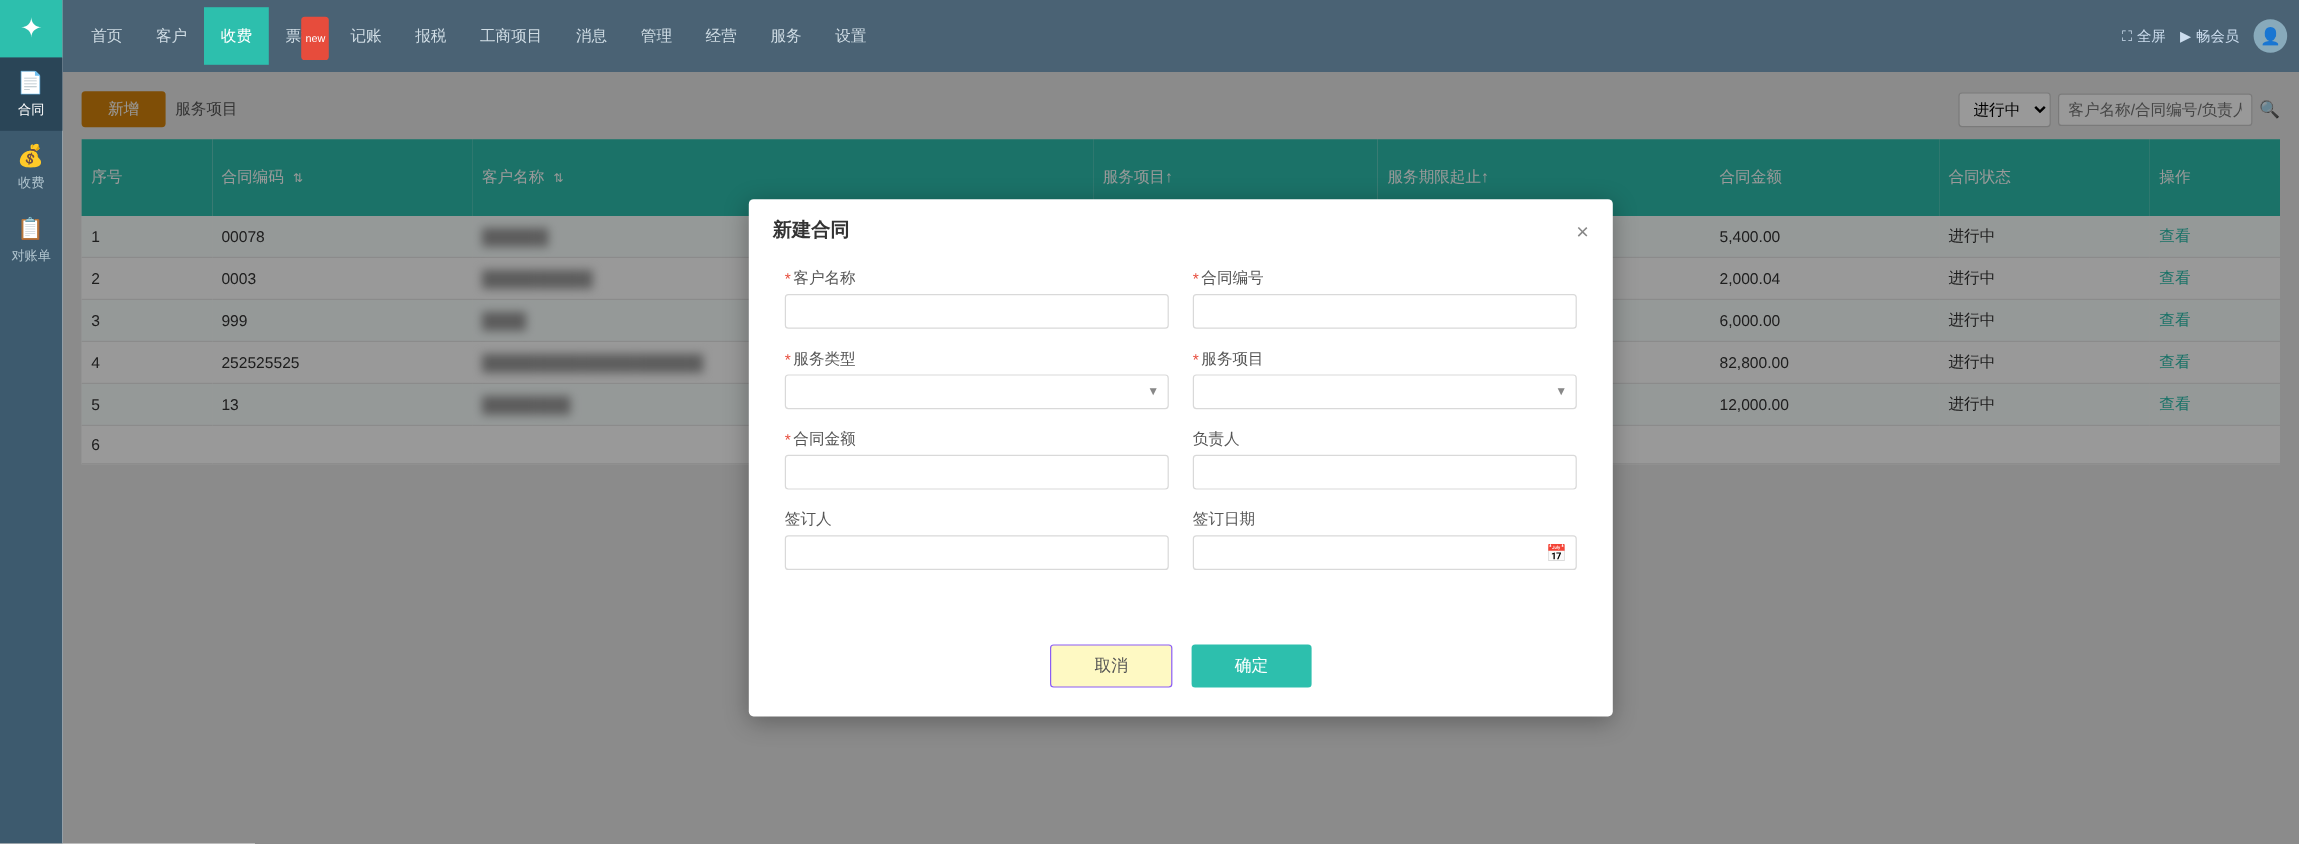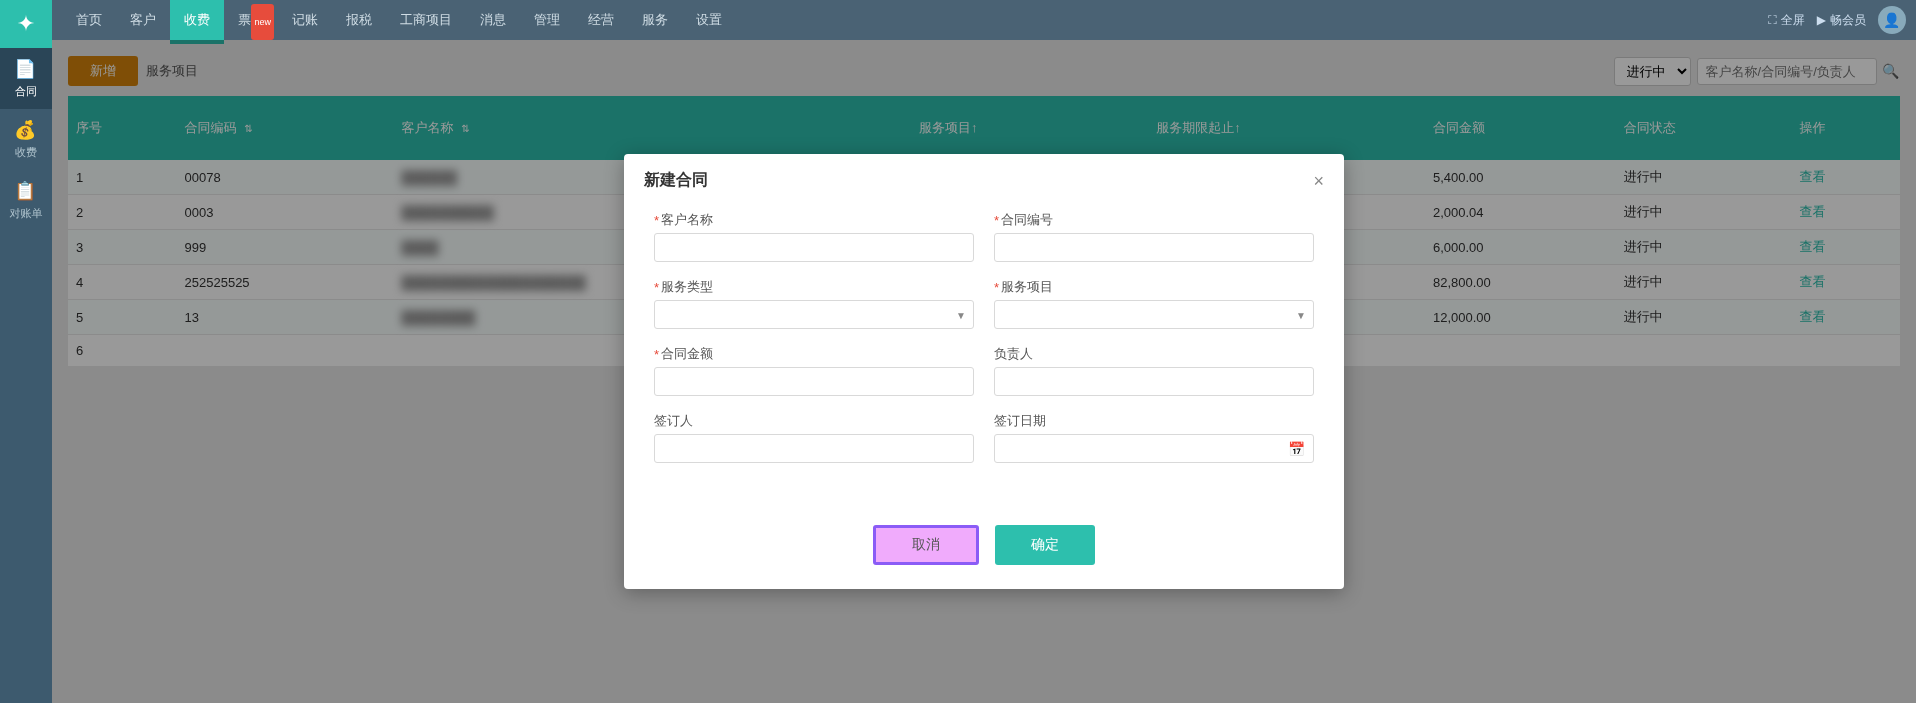--- a/index.html
+++ b/index.html
@@ -45,21 +45,21 @@
     }
 
     
     .main-area {
       flex: 1;
       display: flex;
       flex-direction: column;
       overflow: hidden;
     }
     .topnav {
-      height: 40px;
+      height: 60px;
       background: #4a6274;
       display: flex;
       align-items: center;
       padding: 0 10px;
       gap: 0;
       color: #cde;
       flex-shrink: 0;
     }
     .nav-item {
       padding: 0 14px;
@@ -150,21 +150,21 @@
       border: 1px solid #ccc;
       border-radius: 3px;
       font-size: 13px;
       background: white;
     }
     .search-input {
       padding: 5px 8px;
       border: 1px solid #ccc;
       border-radius: 3px;
       font-size: 13px;
-      width: 180px;
+      width: 162px;
     }
     .search-icon-btn {
       background: none;
       border: none;
       cursor: pointer;
       color: #888;
       font-size: 14px;
     }
 
     
@@ -334,22 +334,22 @@
       pointer-events: none;
     }
     .modal-footer {
       padding: 10px 30px 24px 30px;
       display: flex;
       justify-content: center;
       gap: 16px;
     }
     .btn-cancel {
       padding: 8px 36px;
-      border: 3px solid #8b5cf6;
-      background: #f0abfc;
+      border: 1px solid #8b5cf6;
+      background: #fef9c3;
       border-radius: 3px;
       font-size: 14px;
       cursor: pointer;
       color: #555;
     }
     .btn-confirm {
       padding: 8px 36px;
       border: none;
       background: #2dbfad;
       color: white;

